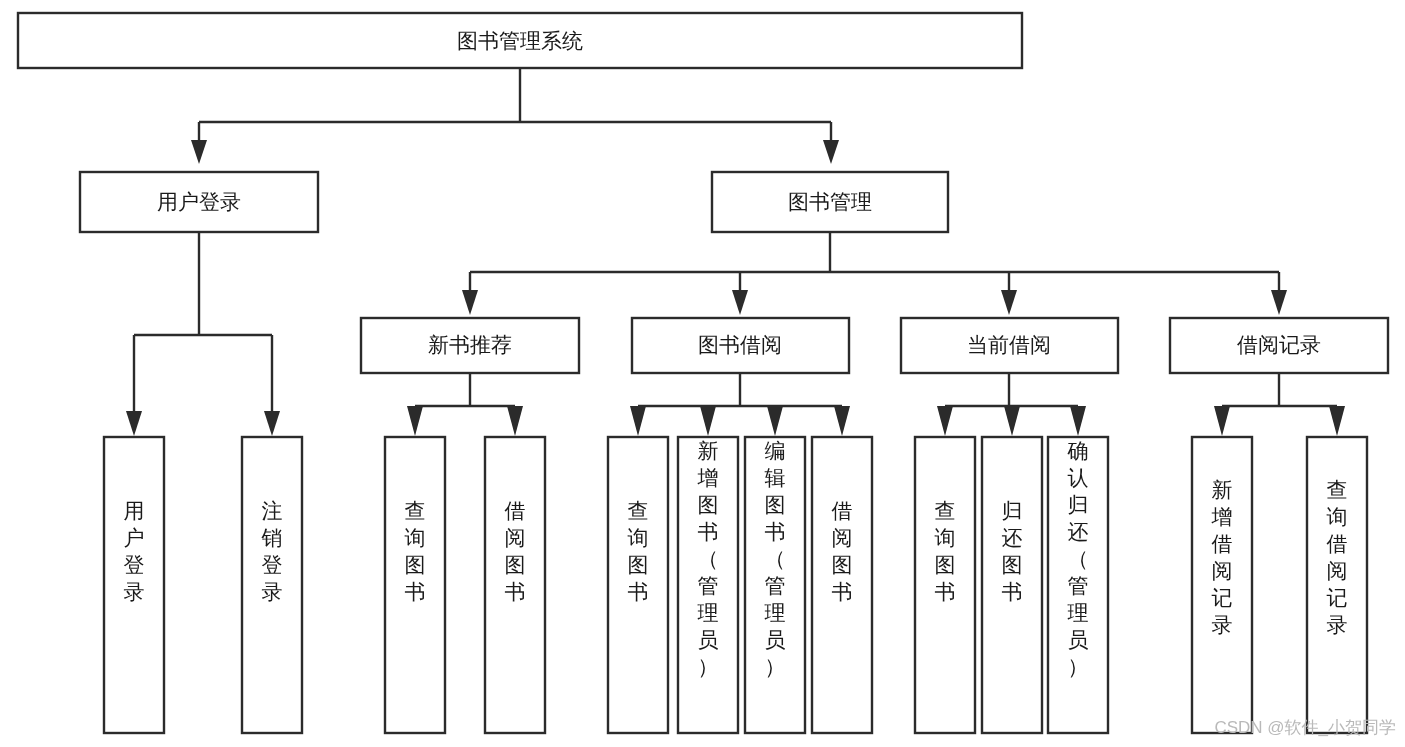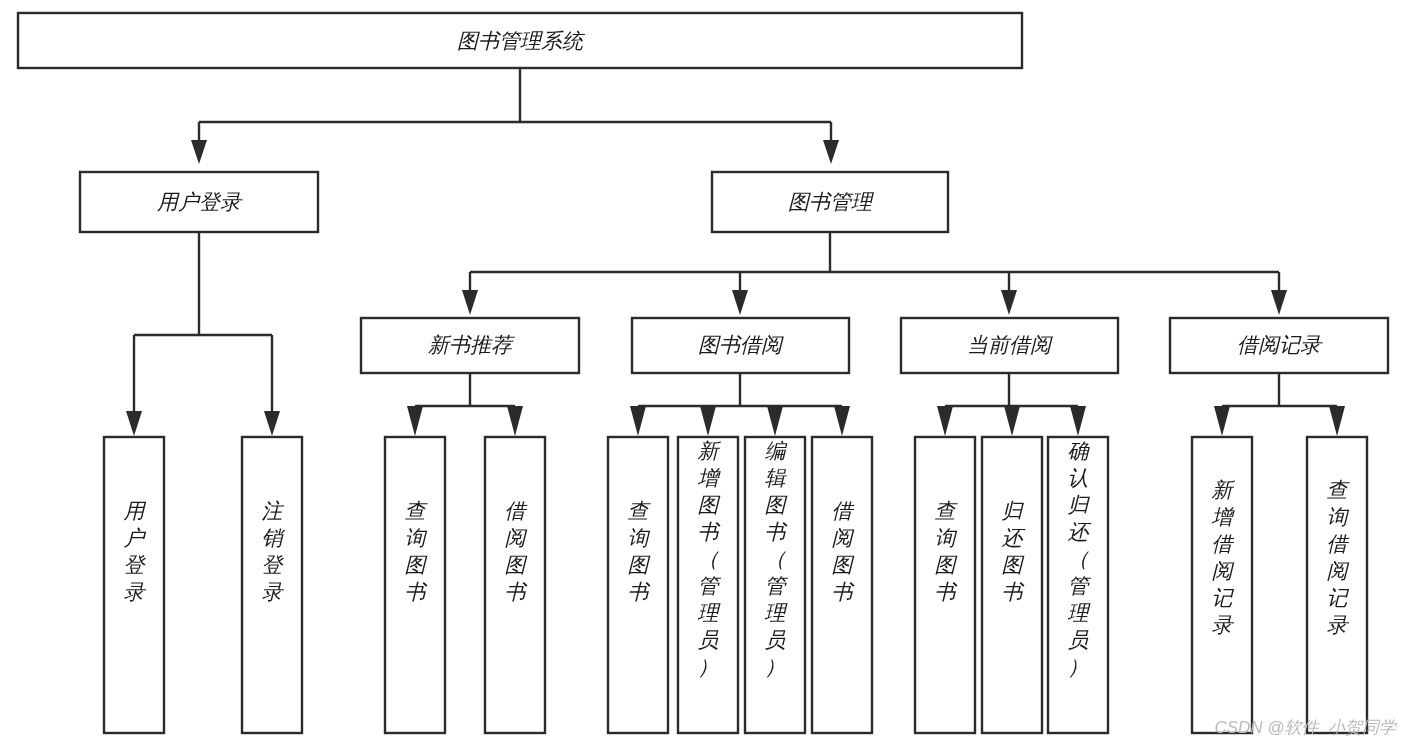--- a/index.html
+++ b/index.html
@@ -11,21 +11,20 @@
     width: 1405px;
     height: 747px;
     font-family: "Liberation Sans", "DejaVu Sans", sans-serif;
     overflow: hidden;
     position: relative;
   }
   #diagram-root {
     position: relative;
     width: 1405px;
     height: 747px;
-    font-style: italic;
   }
   svg.diagram-svg {
     position: absolute;
     top: 0;
     left: 0;
     width: 1405px;
     height: 747px;
     display: block;
   }
   .node-box {

